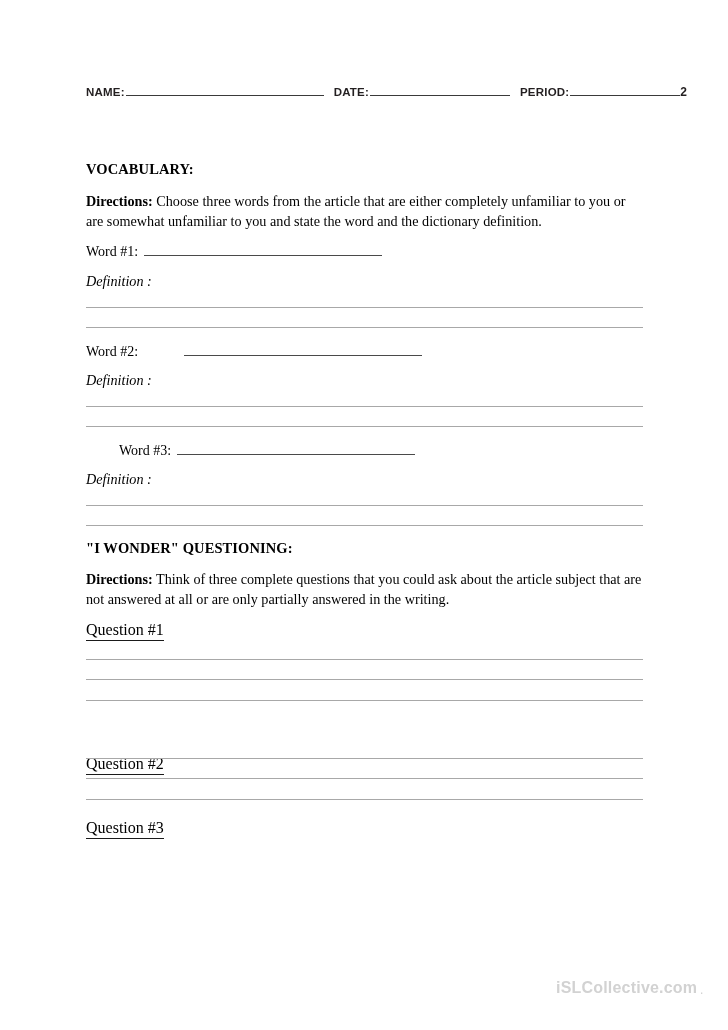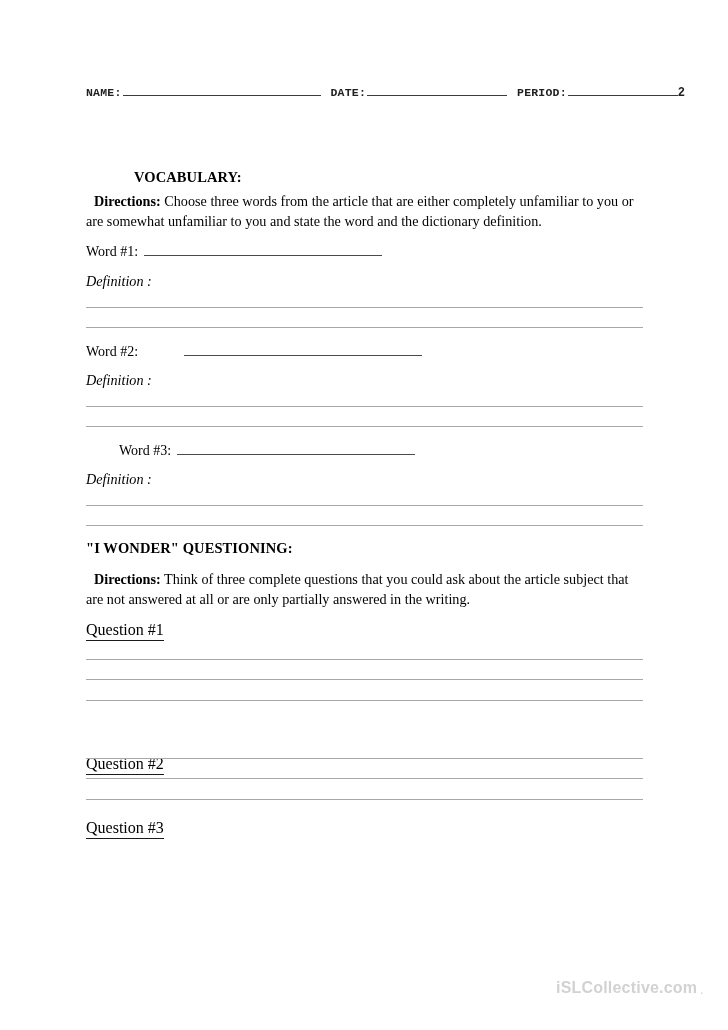--- a/index.html
+++ b/index.html
@@ -23,21 +23,21 @@
   }
 
   
   .header {
     position: absolute;
     left: 86px;
     top: 84px;
     width: 558px;
     display: flex;
     align-items: baseline;
-    font-family: Liberation Mono, monospace;
+    font-family: Liberation Sans, sans-serif;
     font-size: 11.5px;
     font-weight: 700;
     letter-spacing: 0.2px;
     color: #231f20;
   }
   .header .fld {
     display: flex;
     align-items: baseline;
     white-space: nowrap;
   }
@@ -65,21 +65,21 @@
     font-weight: 700;
     font-size: 14.5px;
     letter-spacing: 0.1px;
   }
 
   .directions {
     font-size: 14.2px;
     line-height: 19.5px;
     text-align: left;
   }
-  .directions b { font-weight: 700; margin-left: 8px; }
+  .directions b { font-weight: 700; }
 
   .word-line {
     font-size: 14px;
     display: flex;
     align-items: baseline;
     white-space: nowrap;
   }
   .word-line .wl-rule {
     display: inline-block;
     border-bottom: 1px solid #4a4a4a;
@@ -145,21 +145,21 @@
       <span class="rule rule-date"></span>
     </span>
     <span class="gap-md"></span>
     <span class="fld">
       <span class="lbl">PERIOD:</span>
       <span class="rule rule-period"></span>
     </span>
     <span class="pageno">2</span>
   </div>
 
-  <div class="content section-title" style="top:169px;margin-left:48px;">VOCABULARY:</div>
+  <div class="content section-title" style="top:161px;">VOCABULARY:</div>
 
   <div class="content directions" style="top:192px;">
     <b>Directions:</b><span> Choose three words from the article that are either completely unfamiliar to you or are somewhat unfamiliar to you and state the word and the dictionary definition.</span>
   </div>
 
   <div class="content word-line" style="top:242px;">
     <span>Word #1:</span>
     <span class="wl-rule"></span>
   </div>
   <div class="content definition" style="top:273px;">Definition :</div>

